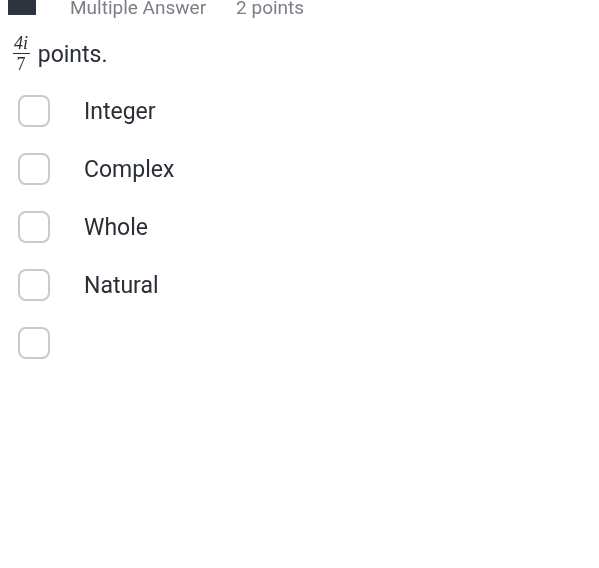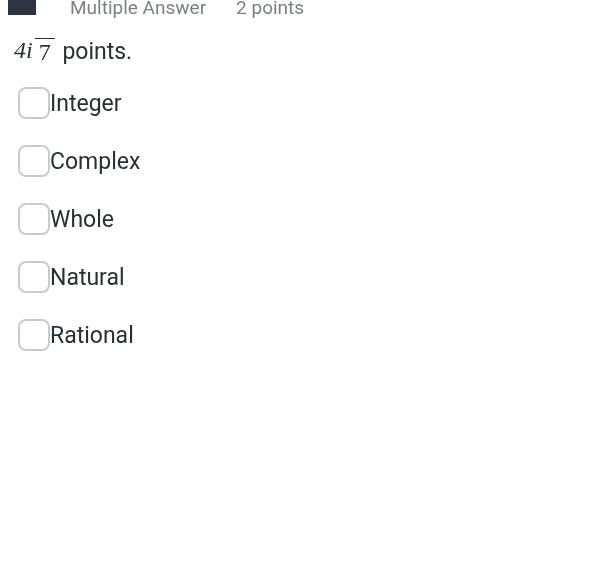--- a/index.html
+++ b/index.html
@@ -35,40 +35,41 @@
     top: -6px;
   }
   .prompt {
     font-size: 23px;
     color: #2a2f36;
     padding: 10px 12px 14px 10px;
     line-height: 1.35;
   }
   .fraction {
     display: inline-flex;
-    flex-direction: row;
+    flex-direction: column;
     align-items: center;
     vertical-align: middle;
     font-family: "Times New Roman", Times, serif;
     font-style: italic;
-    font-size: 24px;
+    font-size: 18px;
     line-height: 1;
     position: relative;
     top: -2px;
     margin: 0 2px;
   }
   .fraction .num { padding: 0 2px 1px 2px; }
   .fraction .den { border-top: 1.5px solid #2a2f36; padding: 1px 4px 0 4px; font-style: normal; }
   .options {
     padding-left: 18px;
     padding-top: 6px;
   }
   .option {
     display: flex;
     align-items: center;
+    gap: 34px;
     margin-bottom: 26px;
   }
   .checkbox {
     width: 32px;
     height: 32px;
     border: 2.5px solid #c6cad1;
     border-radius: 8px;
     flex-shrink: 0;
     background: #fff;
     cursor: pointer;
@@ -108,15 +109,14 @@
   <div class="option">
     <div class="checkbox"></div>
     <span class="option-label">Whole</span>
   </div>
   <div class="option">
     <div class="checkbox"></div>
     <span class="option-label">Natural</span>
   </div>
   <div class="option">
     <div class="checkbox"></div>
-    <span class="option-label">Rational</span>
   </div>
 </div>
 
 </body></html>

